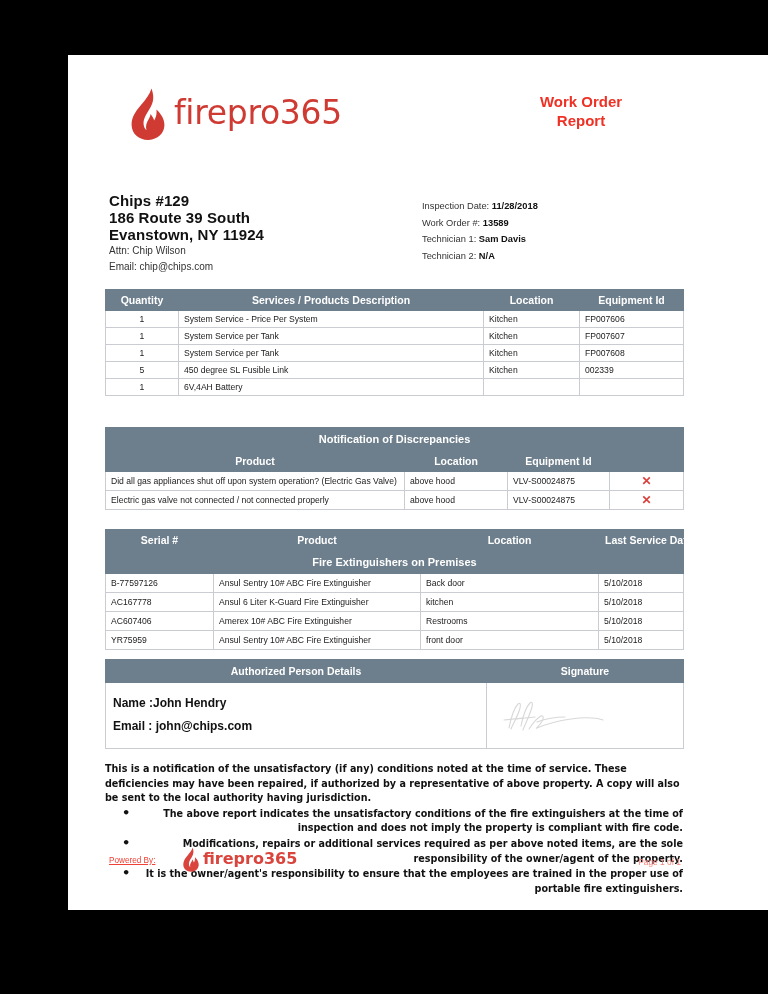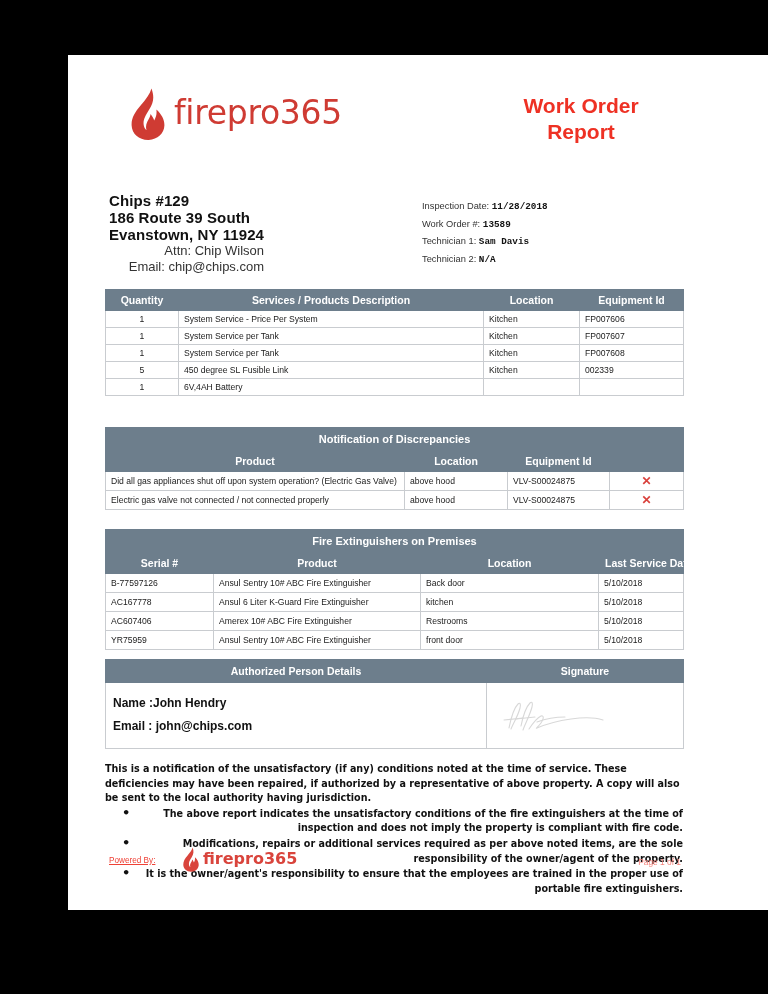--- a/index.html
+++ b/index.html
@@ -57,21 +57,21 @@
     padding-bottom: 3px;
   }
   .wo-title {
     position: absolute;
     right: 2px;
     top: 8px;
     width: 200px;
     text-align: center;
     color: #ee3124;
     font-weight: bold;
-    font-size: 21px;
+    font-size: 15px;
     line-height: 1.24;
   }
 
   
   .meta {
     position: relative;
     height: 88px;
     margin-top: 2px;
   }
   .cust {
@@ -80,40 +80,38 @@
     top: 0;
   }
   .cust .b {
     font-weight: bold;
     font-size: 15px;
     color: #111;
     line-height: 17px;
     letter-spacing: 0.1px;
   }
   .cust .s {
-    font-size: 13px;
+    font-size: 10px;
     color: #333;
     line-height: 15.5px;
-    text-align: right;
   }
   .wo-meta {
     position: absolute;
     left: 317px;
     top: 6px;
   }
   .wo-meta div {
     font-size: 9.3px;
     color: #333;
     line-height: 16.6px;
     white-space: nowrap;
   }
   .wo-meta b {
     color: #111;
     font-weight: bold;
-    font-family: Liberation Mono, monospace;
   }
 
   
   table {
     border-collapse: collapse;
     width: 100%;
     table-layout: fixed;
   }
   table td, table th {
     border: 1px solid #c9ccd0;
@@ -410,27 +408,27 @@
     <div class="tbl-block" style="margin-top:19px;">
       <table class="fe">
         <colgroup>
             <col class="c1">
             <col class="c2">
             <col class="c3">
             <col class="c4">
           </colgroup>
         <tbody>
             <tr>
-          <td class="banner" colspan="4">Fire Extinguishers on Premises</td>
-        </tr>
-        <tr>
           <th class="thead-cell">Serial #</th>
           <th class="thead-cell">Product</th>
           <th class="thead-cell">Location</th>
           <th class="thead-cell">Last Service Date</th>
+        </tr>
+        <tr>
+          <td class="banner" colspan="4">Fire Extinguishers on Premises</td>
         </tr>
         <tr>
           <td class="cell">B-77597126</td>
           <td class="cell">Ansul Sentry 10# ABC Fire Extinguisher</td>
           <td class="cell">Back door</td>
           <td class="cell">5/10/2018</td>
         </tr>
         <tr>
           <td class="cell">AC167778</td>
           <td class="cell">Ansul 6 Liter K-Guard Fire Extinguisher</td>

